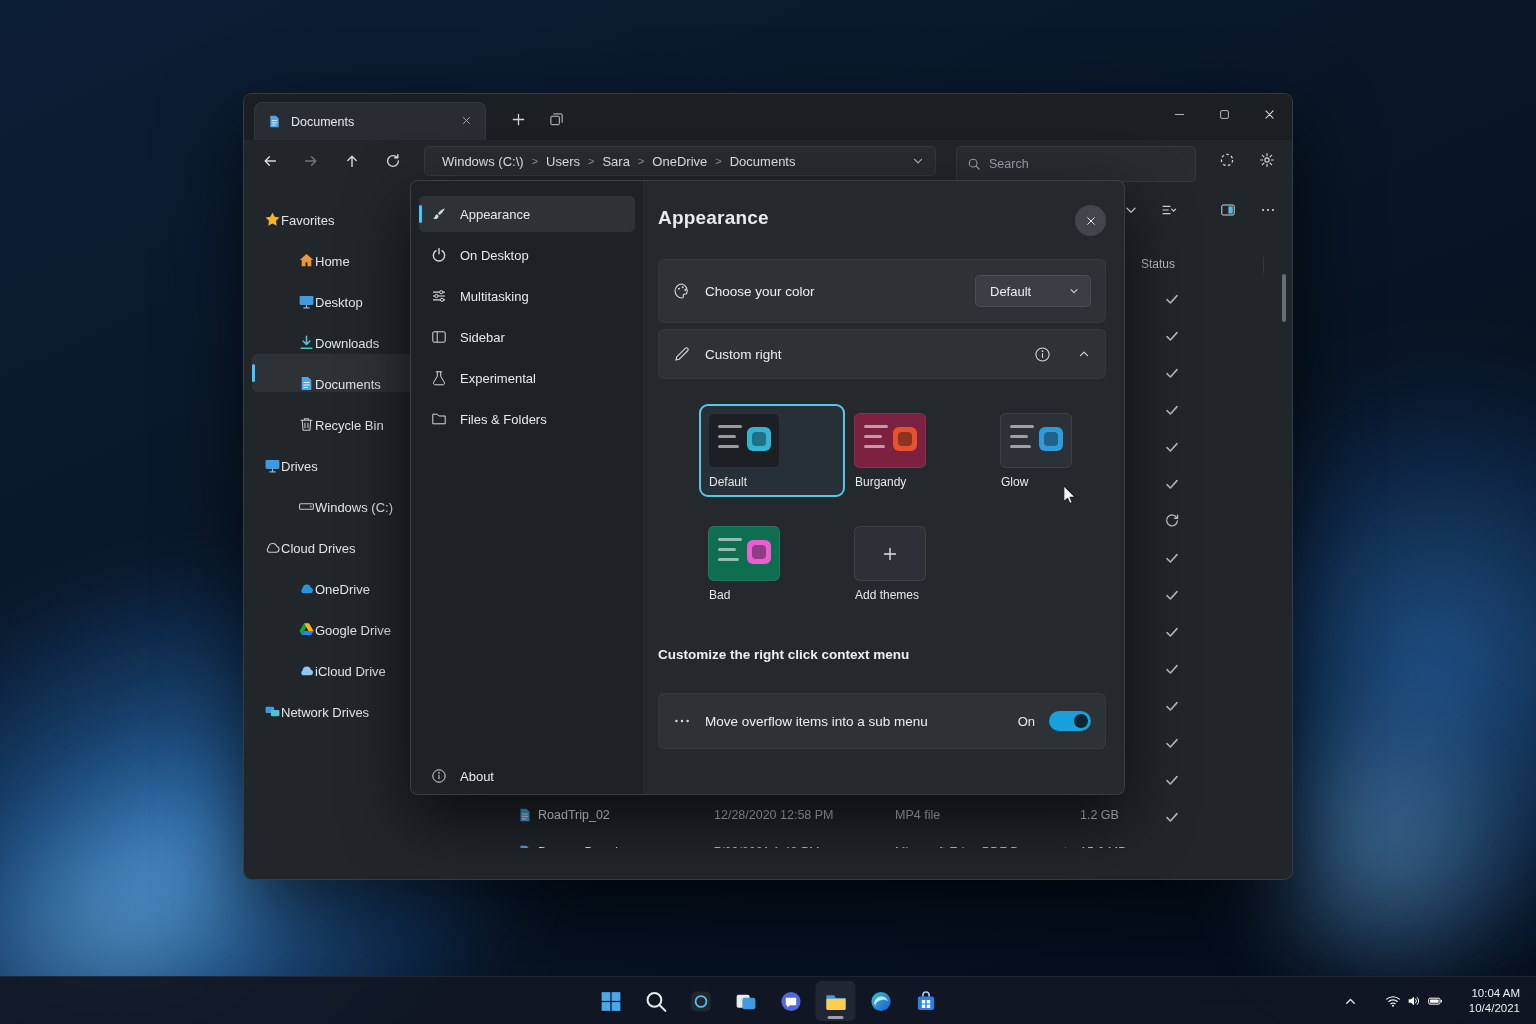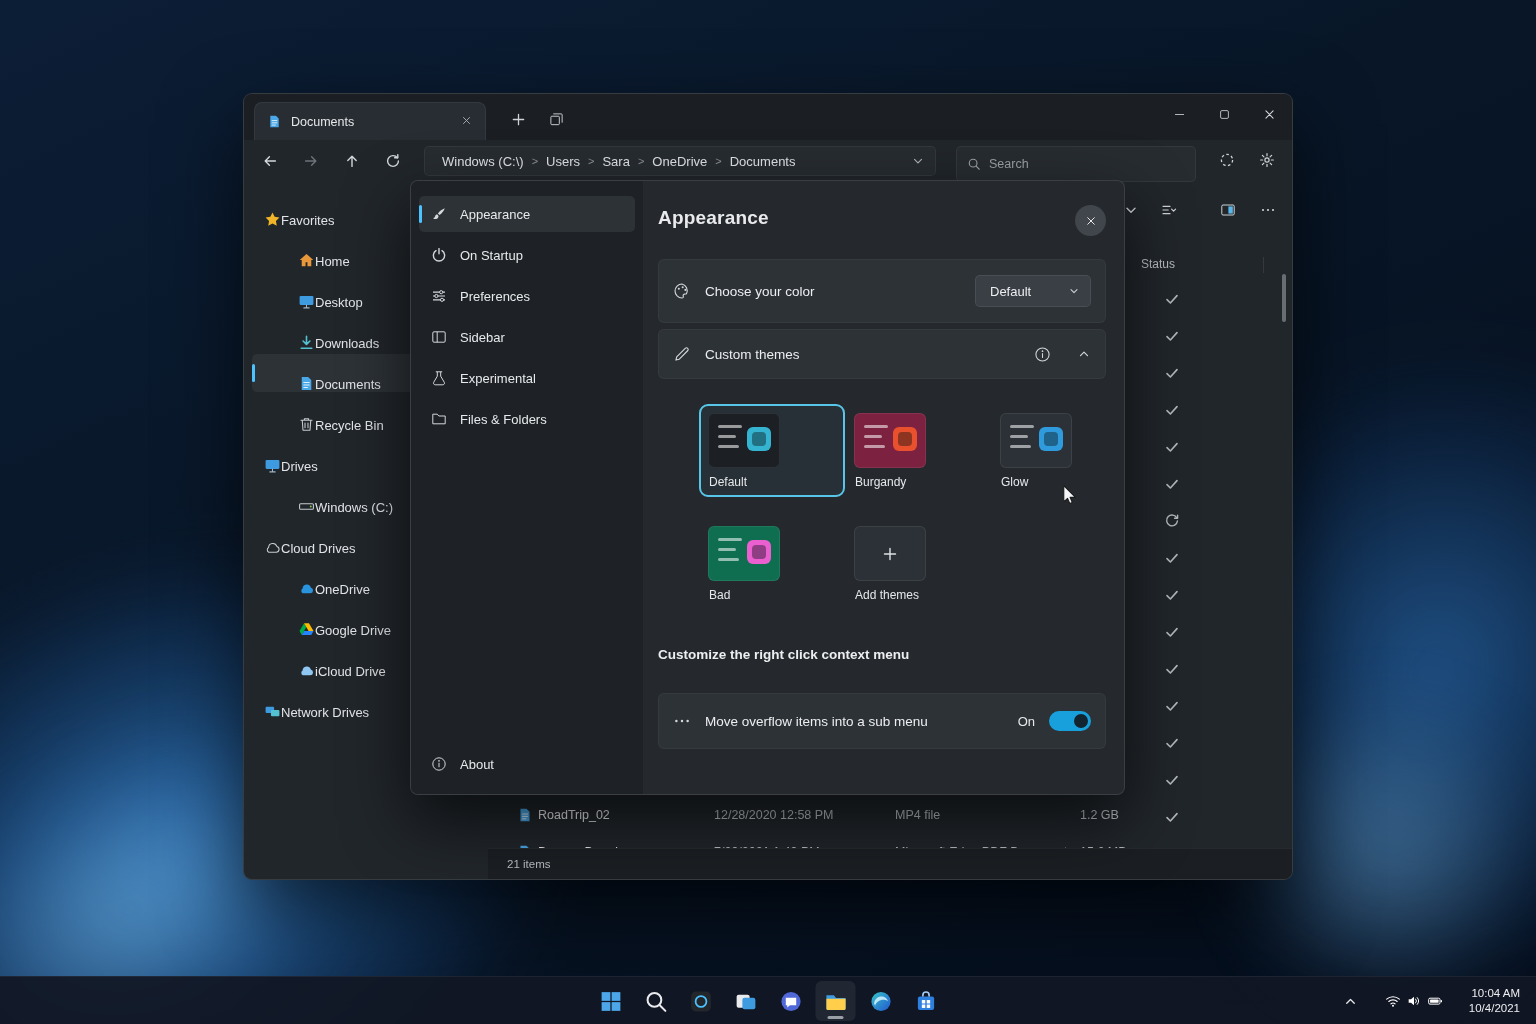--- a/index.html
+++ b/index.html
@@ -85,21 +85,21 @@
   .dlg{position:absolute;left:410px;top:180px;width:715px;height:615px;background:#25292e;
        border:1px solid rgba(255,255,255,.1);border-radius:8px;box-shadow:0 26px 64px rgba(0,0,0,.65);
        display:flex;overflow:hidden;z-index:3}
   .dnav{width:233px;background:#1e2226;border-right:1px solid rgba(255,255,255,.04);
         padding:15px 8px 0 8px;position:relative;flex:none}
   .dnav-row{position:relative;height:36px;margin-bottom:5px;border-radius:5px;display:flex;align-items:center;gap:13px;
             padding:0 12px;font-size:13px;color:#e7e9eb}
   .dnav-row .icon{width:16px;height:16px;color:#d4d7da}
   .dnav-row.sel{background:#2d3237}
   .dnav-row.sel::before{content:"";position:absolute;left:0;top:9px;width:3px;height:18px;border-radius:2px;background:#4cc2ff}
-  .dnav-about{position:absolute;left:8px;right:8px;bottom:12px;margin-bottom:0}
+  .dnav-about{position:absolute;left:8px;right:8px;bottom:0;margin-bottom:0}
   .dmain{position:relative;flex:1}
   .dtitle{position:absolute;left:14px;top:26px;font-size:19px;font-weight:700;letter-spacing:.2px}
   .dclose{position:absolute;right:18px;top:24px;width:31px;height:31px;border-radius:50%;background:#41464c;
           display:flex;align-items:center;justify-content:center;color:#eceef0}
   .dclose .icon{width:12px;height:12px}
   .drow{position:absolute;left:14px;right:18px;background:#2d3237;border:1px solid rgba(255,255,255,.04);
         border-radius:6px;display:flex;align-items:center;gap:14px;padding:0 14px;font-size:13.5px;color:#eceef0}
   .drow .icon{width:18px;height:18px;color:#d4d7da}
   .drow1{top:78px;height:64px}
   .drow2{top:148px;height:50px}
@@ -516,23 +516,20 @@
             <span class="fc type">Microsoft Edge PDF Document</span>
             <span class="fc size">15.6 MB</span>
           </div>
         </div>
     </div>
 
     <div class="vscroll">
       <span class="vthumb"></span>
     </div>
 
-    <div class="statusbar">
-      <span>21 items</span>
-    </div>
   </div>
 
   <div class="dlg">
     <div class="dnav">
       <div id="settings-nav">
           <div class="dnav-row sel">
             <span class="icon ">
               <svg viewBox="0 0 16 16">
                 <path d="M13.8 2.2c-2.6.9-5.2 3-6.9 5.2l1.7 1.7c2.2-1.7 4.3-4.3 5.2-6.9z" fill="currentColor"></path>
                 <path d="M6.2 8.2c-1.1.2-1.9 1-2.1 2.1-.2 1-.9 1.6-1.9 1.9 1 .9 2.6 1.1 3.8.5 1-.5 1.6-1.5 1.5-2.6z" fill="currentColor"></path>
@@ -540,32 +537,32 @@
             </span>
             <span>Appearance</span>
           </div>
           <div class="dnav-row">
             <span class="icon ">
               <svg viewBox="0 0 16 16">
                 <path d="M8 1.6v5.2" stroke="currentColor" stroke-width="1.4" stroke-linecap="round"></path>
                 <path d="M5 3.7a5.6 5.6 0 1 0 6 0" stroke="currentColor" stroke-width="1.4" fill="none" stroke-linecap="round"></path>
               </svg>
             </span>
-            <span>On Startup</span>
+            <span>On Desktop</span>
           </div>
           <div class="dnav-row">
             <span class="icon ">
               <svg viewBox="0 0 16 16">
                 <path d="M2 4.2h12M2 8h12M2 11.8h12" stroke="currentColor" stroke-width="1.2"></path>
                 <circle cx="10.2" cy="4.2" r="1.6" fill="#26292e" stroke="currentColor"></circle>
                 <circle cx="5.4" cy="8" r="1.6" fill="#26292e" stroke="currentColor"></circle>
                 <circle cx="11" cy="11.8" r="1.6" fill="#26292e" stroke="currentColor"></circle>
               </svg>
             </span>
-            <span>Preferences</span>
+            <span>Multitasking</span>
           </div>
           <div class="dnav-row">
             <span class="icon ">
               <svg viewBox="0 0 16 16">
                 <rect x="1.8" y="2.8" width="12.4" height="10.4" rx="1.2" stroke="currentColor" fill="none"></rect>
                 <path d="M6.2 2.8v10.4" stroke="currentColor"></path>
               </svg>
             </span>
             <span>Sidebar</span>
           </div>
@@ -627,21 +624,21 @@
             </span>
         </div>
       </div>
 
       <div class="drow drow2">
         <span class="icon">
             <svg viewBox="0 0 16 16">
               <path d="M2.6 13.4l.7-2.8 7.8-7.8a1.5 1.5 0 0 1 2.1 2.1l-7.8 7.8z" stroke="currentColor" fill="none" stroke-linejoin="round"></path>
             </svg>
           </span>
-        <span>Custom themes</span>
+        <span>Custom right</span>
         <span class="hdr-icons">
           <span class="icon info">
               <svg viewBox="0 0 16 16">
                 <circle cx="8" cy="8" r="6.2" stroke="currentColor" fill="none"></circle>
                 <path d="M8 7.2v3.6" stroke="currentColor" stroke-linecap="round"></path>
                 <circle cx="8" cy="4.9" r=".8" fill="currentColor"></circle>
               </svg>
             </span>
           <span class="icon chev">
               <svg viewBox="0 0 16 16">

